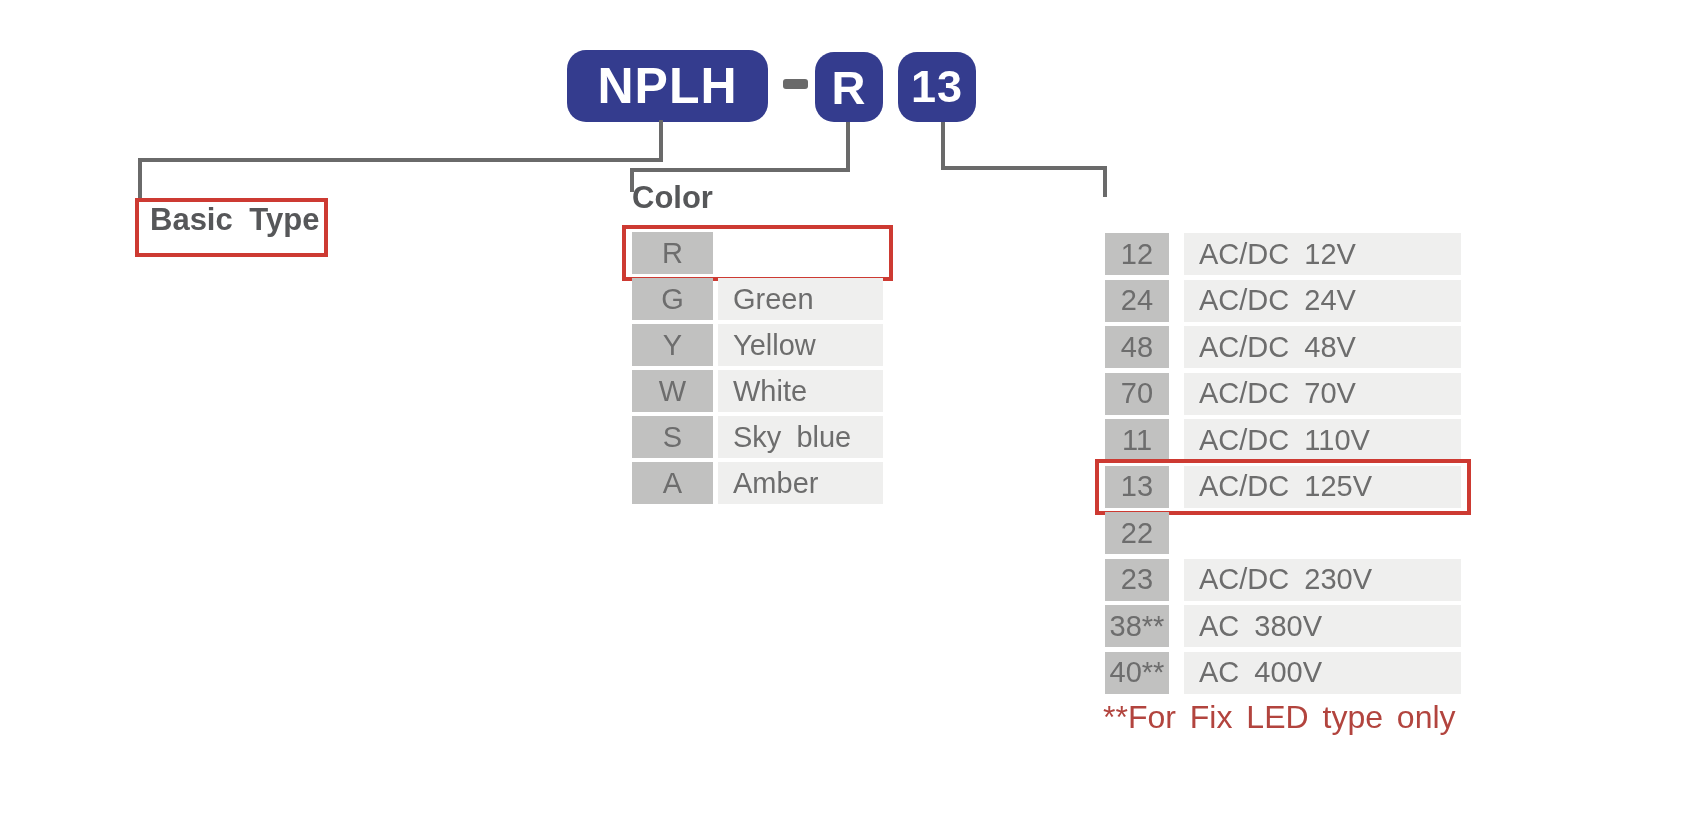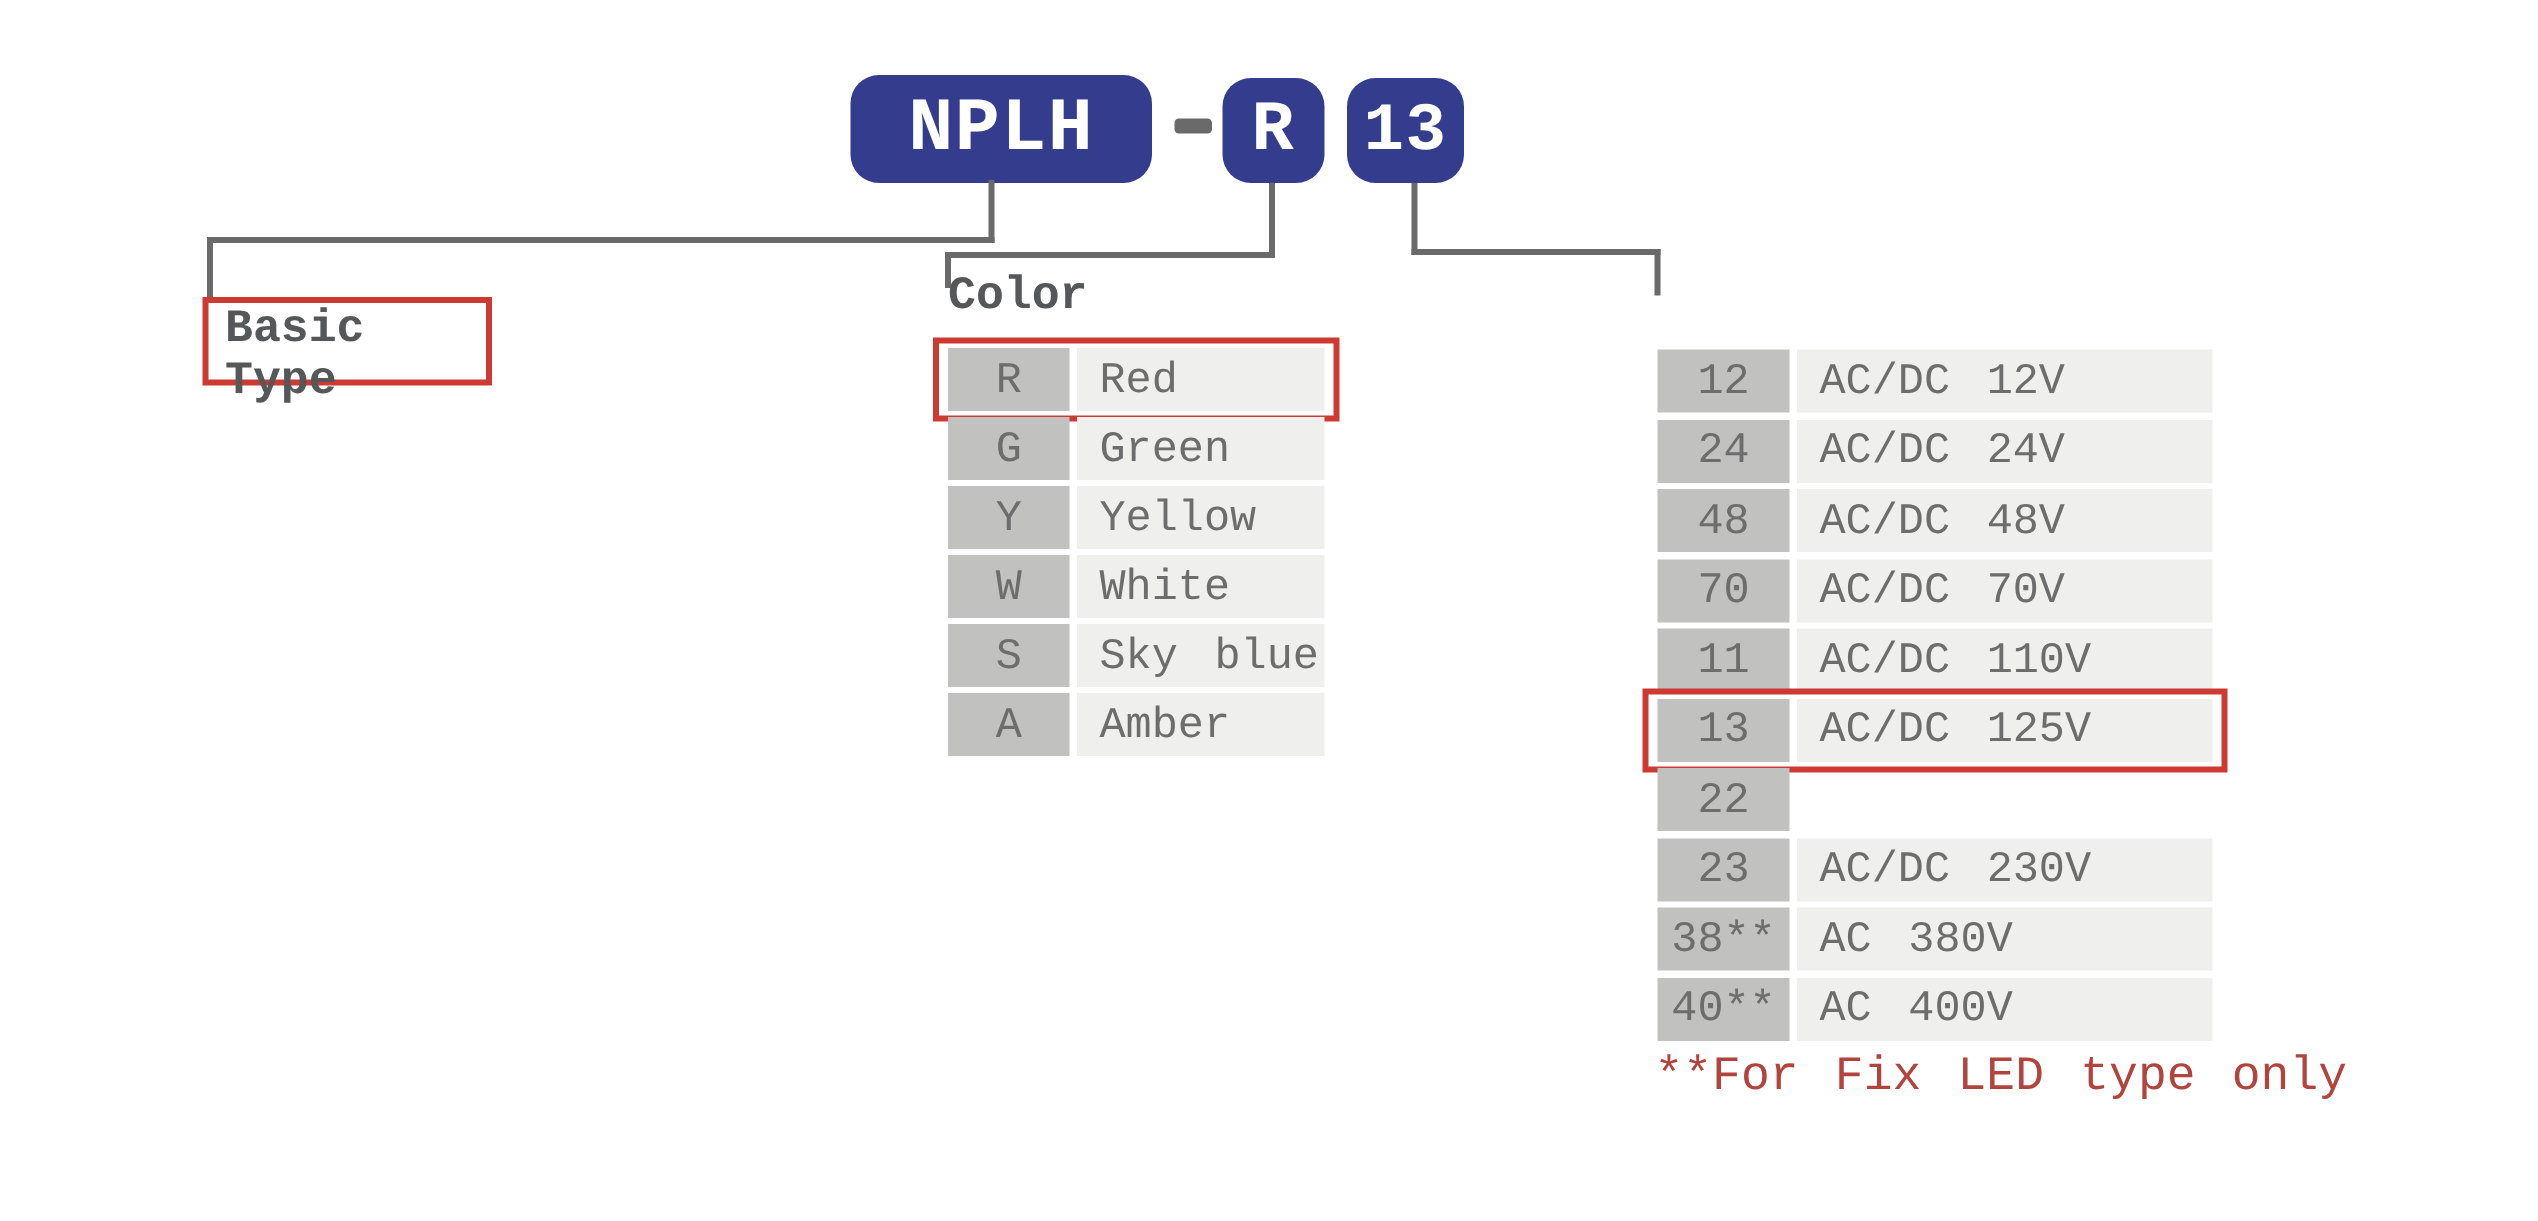--- a/index.html
+++ b/index.html
@@ -7,21 +7,21 @@
     --highlight-red:#cd3a32;
     --footnote-red:#b2443e;
     --connector-gray:#6a6a6a;
     --code-cell-gray:#c1c1c0;
     --label-cell-gray:#efefee;
     --table-text-gray:#6d6d6d;
     --title-text-gray:#565759;
   }
   html,body{margin:0;padding:0;background:#ffffff;}
   body{font-family:"Liberation Sans","DejaVu Sans",sans-serif;}
-  .canvas{position:relative;width:1692px;height:814px;background:#ffffff;overflow:hidden;font-family:Liberation Mono, monospace;}
+  .canvas{position:relative;width:1692px;height:814px;background:#ffffff;overflow:hidden;}
 
   
   .badge{
     position:absolute;background:var(--badge-blue);color:#ffffff;font-weight:bold;
     border-radius:19px;display:flex;align-items:center;justify-content:center;
     letter-spacing:1px;
   }
   .badge-basic{left:567px;top:50px;width:201px;height:72px;font-size:50px;}
   .badge-color{left:815px;top:52px;width:68px;height:70px;font-size:47px;}
   .badge-voltage{left:898px;top:52px;width:78px;height:70px;font-size:45px;}
@@ -61,21 +61,21 @@
   
   .code-table{position:absolute;display:flex;flex-direction:column;}
   .color-table{left:632px;top:232px;gap:4px;}
   .voltage-table{left:1105px;top:233px;gap:4.5px;}
   .row{position:relative;display:flex;height:42px;}
   .cell{display:flex;align-items:center;font-size:29px;color:var(--table-text-gray);}
   .code-cell{background:var(--code-cell-gray);justify-content:center;}
   .label-cell{background:var(--label-cell-gray);padding-left:15px;word-spacing:7px;white-space:nowrap;}
   .color-table .code-cell{width:81px;margin-right:5px;}
   .color-table .label-cell{width:150px;padding-left:15px;}
-  .voltage-table .code-cell{width:88px;margin-right:5px;}
+  .voltage-table .code-cell{width:64px;margin-right:15px;}
   .voltage-table .label-cell{width:262px;padding-left:15px;}
   .row.highlighted::after{
     content:"";position:absolute;top:-7px;bottom:-7px;left:-10px;right:-10px;
     border:4px solid var(--highlight-red);pointer-events:none;
   }
 
   
   .footnote{
     position:absolute;left:1103px;top:699px;font-size:32px;
     color:var(--footnote-red);word-spacing:5px;white-space:nowrap;
@@ -110,21 +110,20 @@
   </div>
 
   <div class="basic-type-box">
     <span>Basic Type</span>
   </div>
 
   <div class="section-title color-title">Color</div>
   <div class="code-table color-table">
     <div class="row highlighted">
       <div class="cell code-cell">R</div>
-      <div class="cell label-cell">Red</div>
     </div>
     <div class="row">
       <div class="cell code-cell">G</div>
       <div class="cell label-cell">Green</div>
     </div>
     <div class="row">
       <div class="cell code-cell">Y</div>
       <div class="cell label-cell">Yellow</div>
     </div>
     <div class="row">

